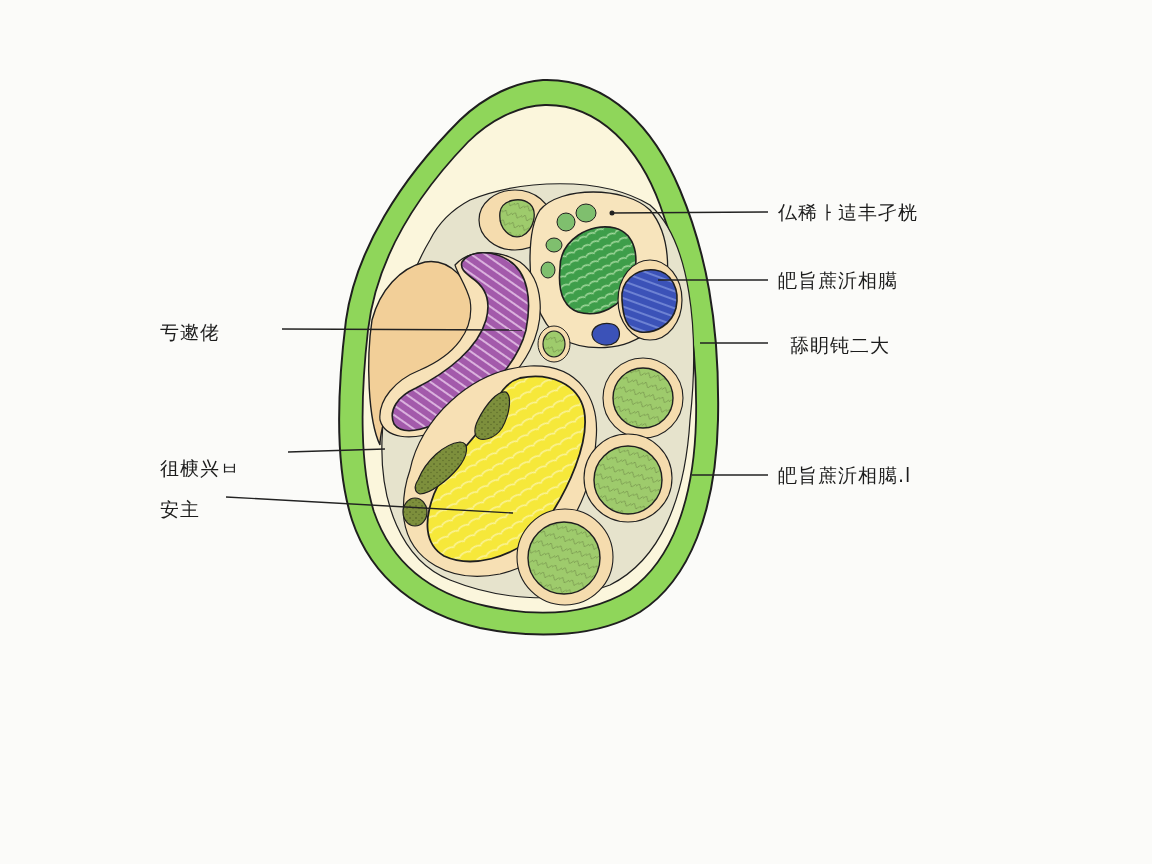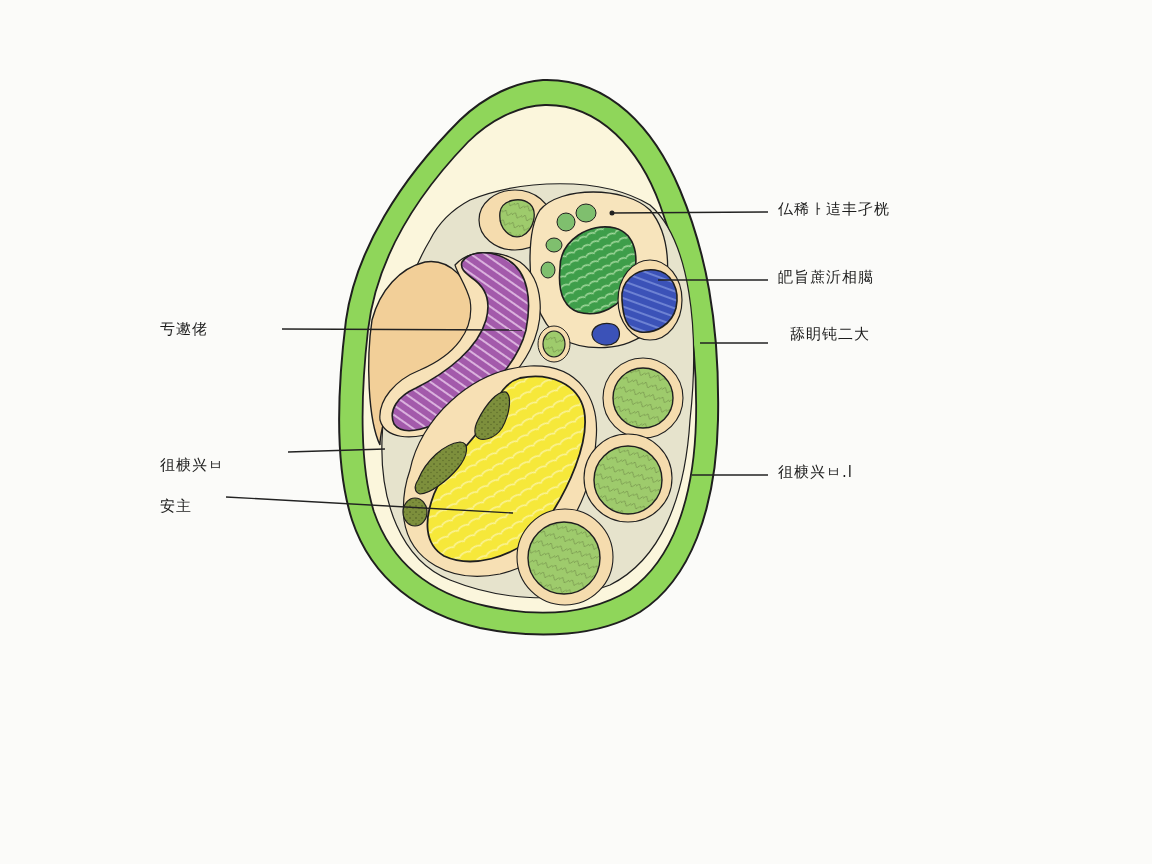--- a/index.html
+++ b/index.html
@@ -1,19 +1,19 @@
 <!DOCTYPE html>
 <html><head>
 <meta charset="utf-8">
 <style>
   html, body { margin:0; padding:0; }
   body { width:1152px; height:864px; background:#fbfbf9; position:relative; overflow:hidden;
          font-family:"DejaVu Sans", sans-serif; }
   #stage { position:absolute; left:0; top:0; width:1152px; height:864px; }
-  .label { position:absolute; font-size:15px; color:#1c1c1c; white-space:nowrap; letter-spacing:1px; }
+  .label { position:absolute; font-size:19px; color:#1c1c1c; white-space:nowrap; letter-spacing:1px; }
 </style>
 </head>
 <body>
 
 <div id="stage">
   <svg width="1152" height="864" viewBox="0 0 1152 864">
     <defs>
       <pattern id="hatchPurple" width="8" height="8" patternUnits="userSpaceOnUse" patternTransform="rotate(35)">
         <rect width="8" height="8" fill="#a35aab"></rect>
         <line x1="0" y1="2" x2="8" y2="2" stroke="#e9c8ea" stroke-width="1.6"></line>
@@ -96,20 +96,20 @@
     <g stroke="#222" stroke-width="1.4">
       <line x1="282" y1="329" x2="522" y2="330"></line>
       <line x1="288" y1="452" x2="385" y2="449"></line>
       <line x1="226" y1="497" x2="513" y2="513"></line>
     </g>
   </svg>
 
   
   <div class="label" style="left:778px; top:200px;">仏稀ㅏ迼丰孑桄</div>
   <div class="label" style="left:778px; top:268px;">皅旨蔗沂相臈</div>
-  <div class="label" style="left:790px; top:325px;">舔眀钝二大</div>
-  <div class="label" style="left:778px; top:463px;">徂椩兴ㅂ.l</div>
+  <div class="label" style="left:790px; top:333px;">舔眀钝二大</div>
+  <div class="label" style="left:778px; top:463px;">皅旨蔗沂相臈.l</div>
 
   
   <div class="label" style="left:160px; top:320px;">亐遬佬</div>
   <div class="label" style="left:160px; top:456px;">徂椩兴ㅂ</div>
   <div class="label" style="left:160px; top:497px;">安主</div>
 </div>
 
 </body></html>

